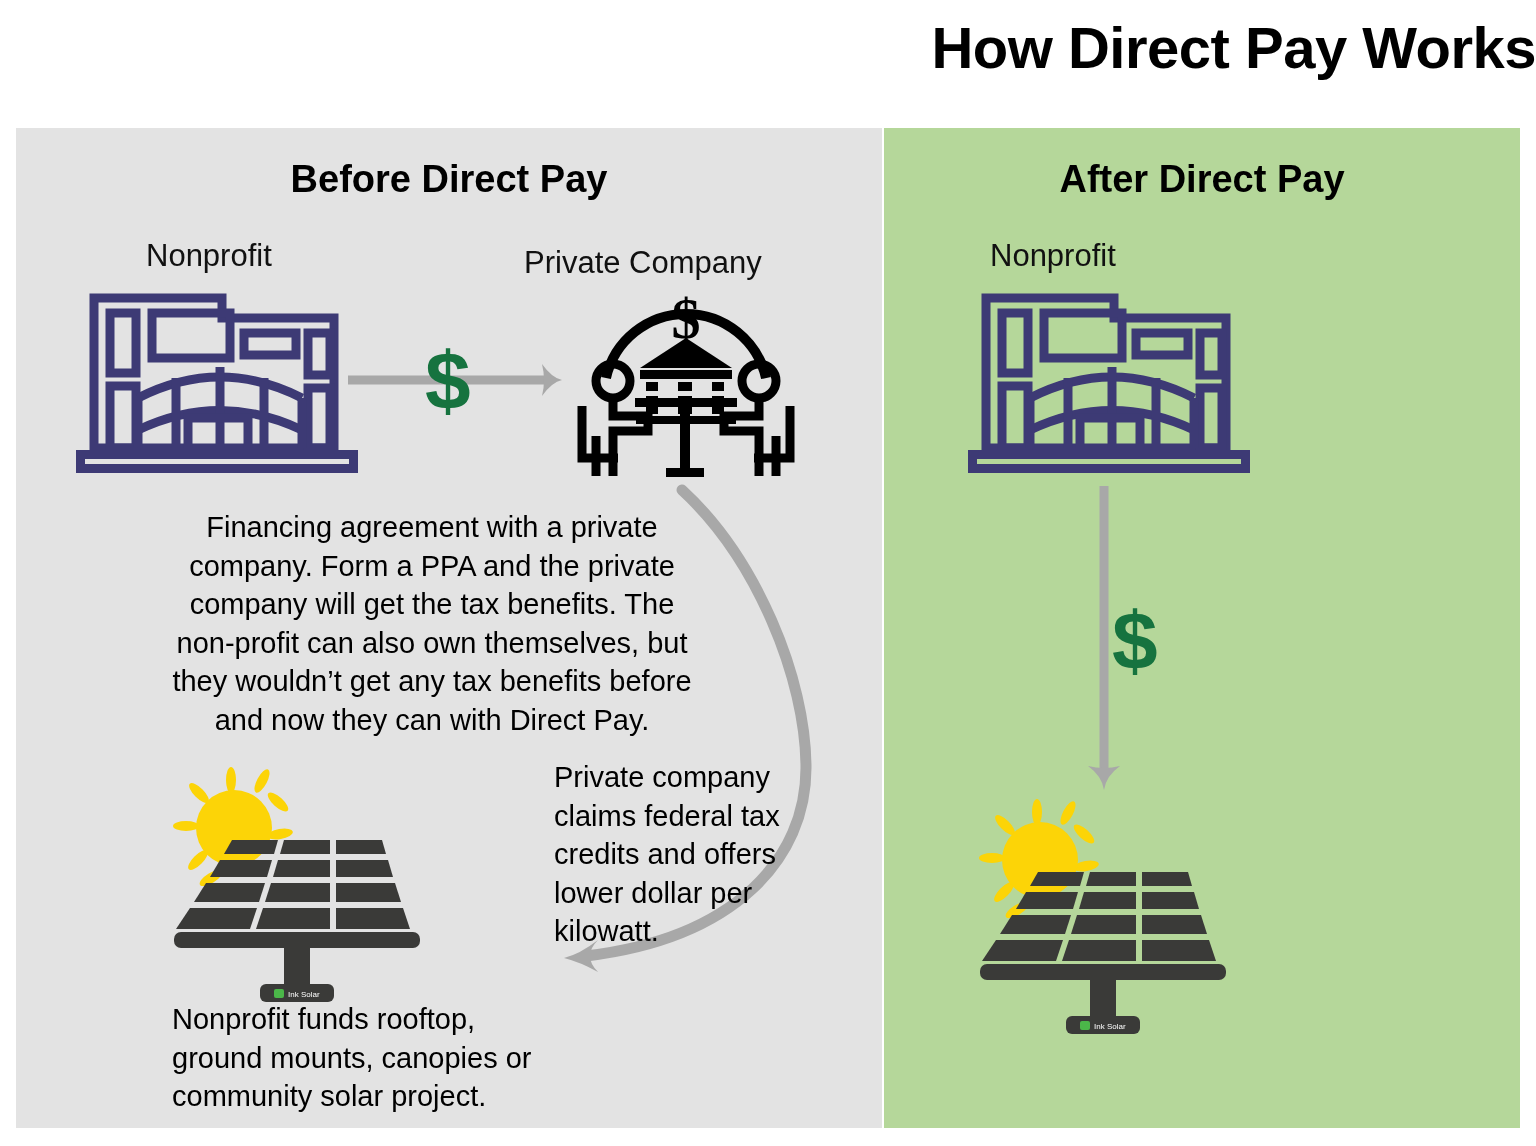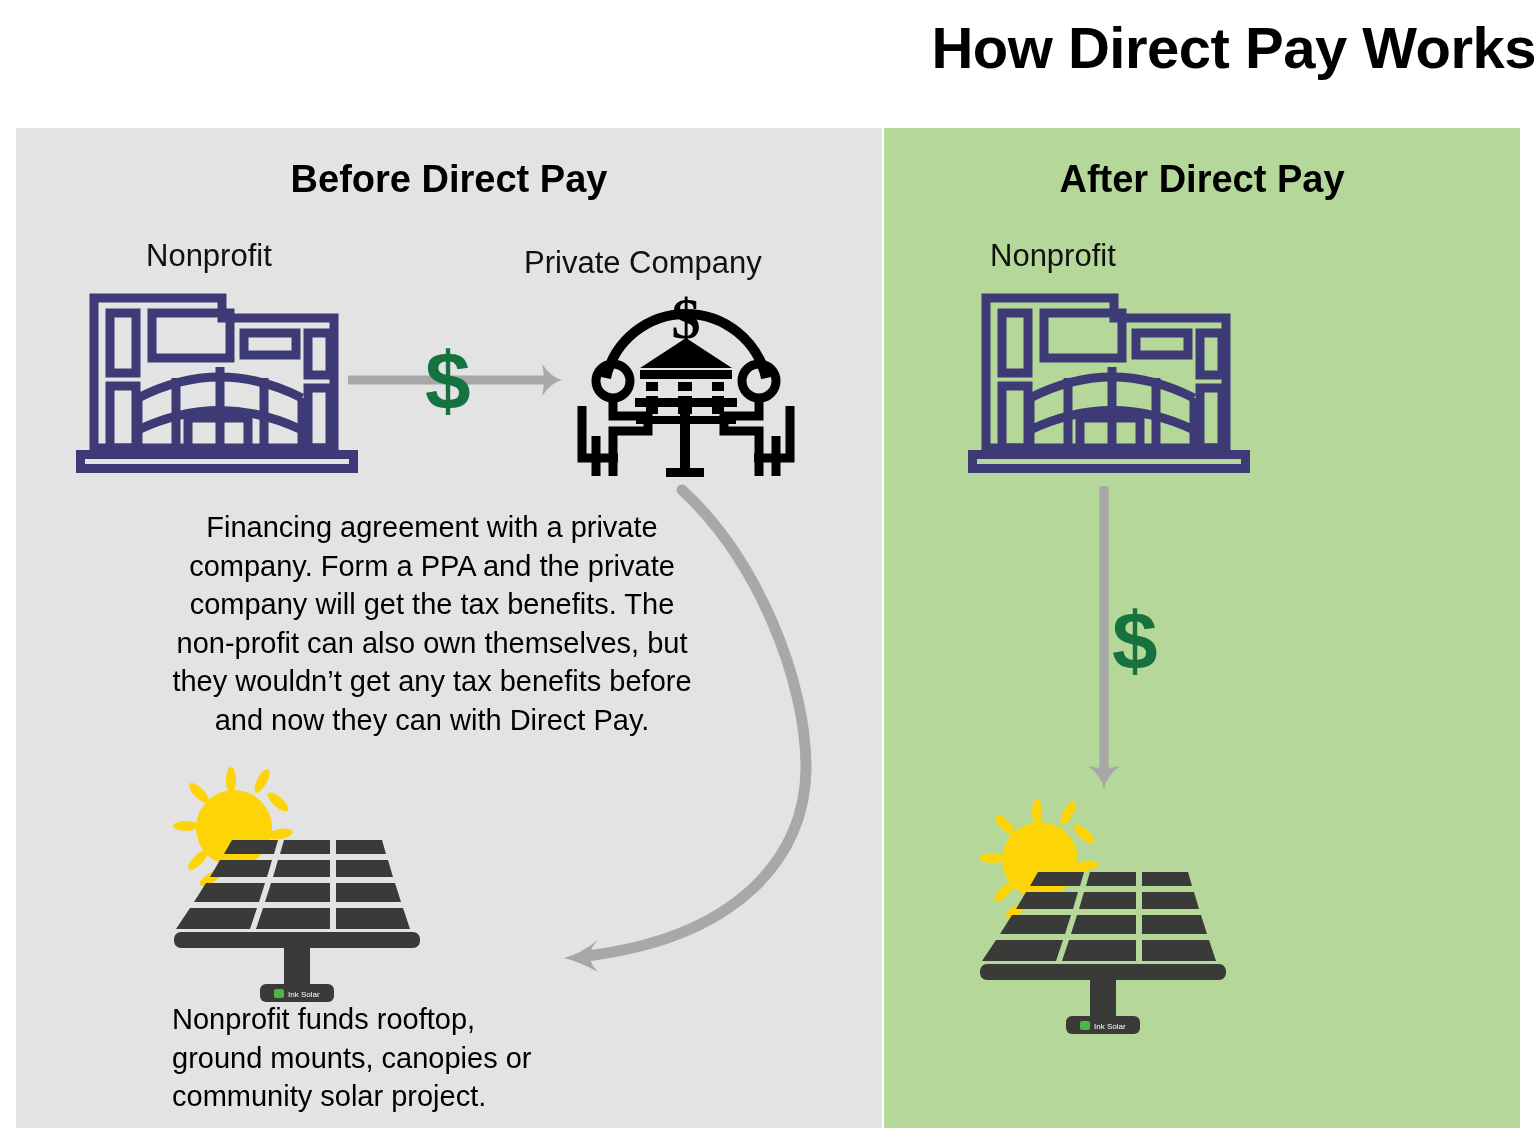--- a/index.html
+++ b/index.html
@@ -185,20 +185,21 @@
     <path d="M212 120 L212 172 L176 172" fill="none" stroke="#000000" stroke-width="9"></path>
   </svg>
 
   <div class="body-text" style="left:156px; top:380px; width:520px;text-align:center;">Financing agreement with a private company. Form a PPA and the private company will get the tax benefits.  The non-profit can also own themselves, but they wouldn’t get any tax benefits before and now they can with Direct Pay.</div>
 
   <svg class="svg-layer" style="left:490px; top:350px;" width="340" height="530" viewBox="0 0 340 530">
     <path d="M176 12 C250 80 300 200 300 290 C300 380 230 460 80 478" fill="none" stroke="#a8a8a8" stroke-width="11" stroke-linecap="round"></path>
     <path d="M92 462 Q76 478 92 494 Q74 484 58 480 Q74 476 92 462 Z" fill="#a8a8a8"></path>
   </svg>
 
+  <div class="body-text" style="left:538px; top:630px; width:250px;">Private company claims federal tax credits and offers lower dollar per kilowatt.</div>
 
   <svg class="svg-layer" style="left:158px; top:640px;" width="300" height="240" viewBox="0 0 300 240">
 
     <g fill="#fcd407">
       <ellipse cx="57" cy="12" rx="5" ry="13"></ellipse>
       <ellipse cx="25" cy="25" rx="5" ry="13" transform="rotate(-45 25 25)"></ellipse>
       <ellipse cx="12" cy="58" rx="13" ry="5"></ellipse>
       <ellipse cx="24" cy="92" rx="5" ry="13" transform="rotate(45 24 92)"></ellipse>
       <ellipse cx="88" cy="13" rx="5" ry="13" transform="rotate(28 88 13)"></ellipse>
       <ellipse cx="104" cy="34" rx="13" ry="5" transform="rotate(42 104 34)"></ellipse>

